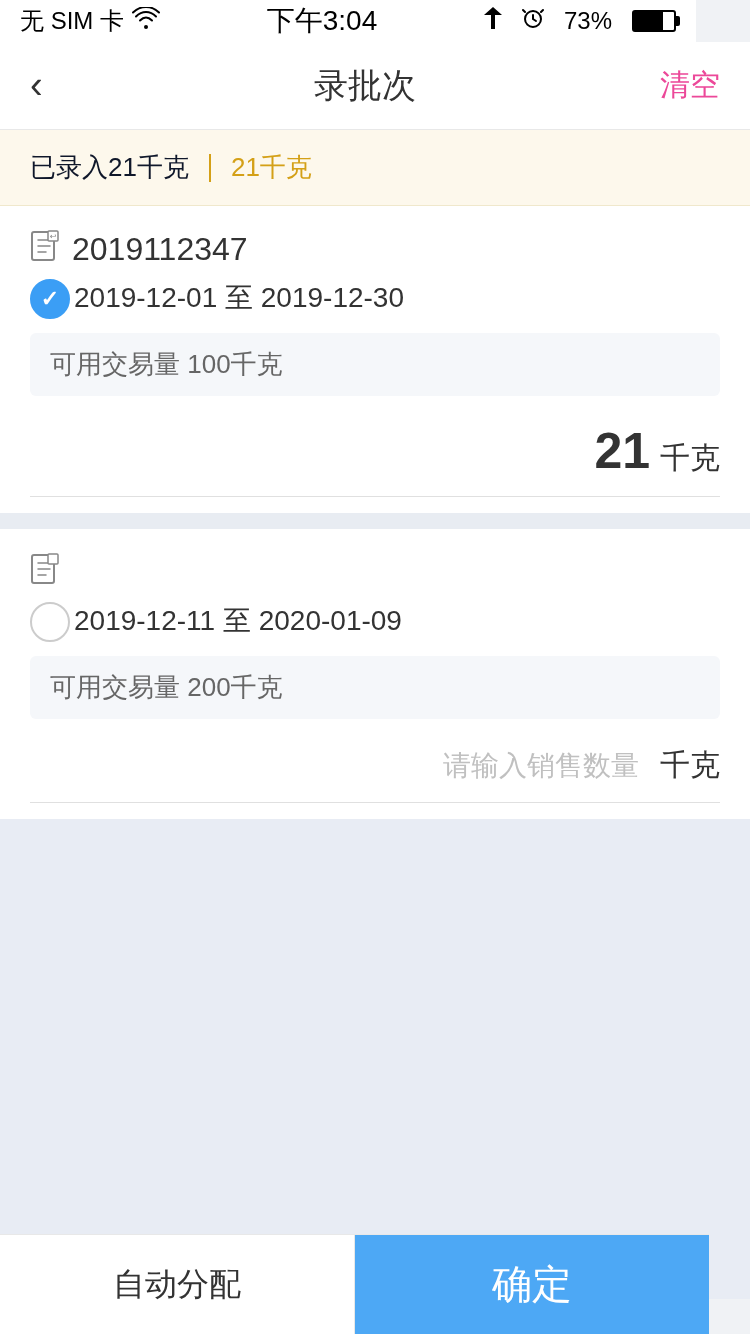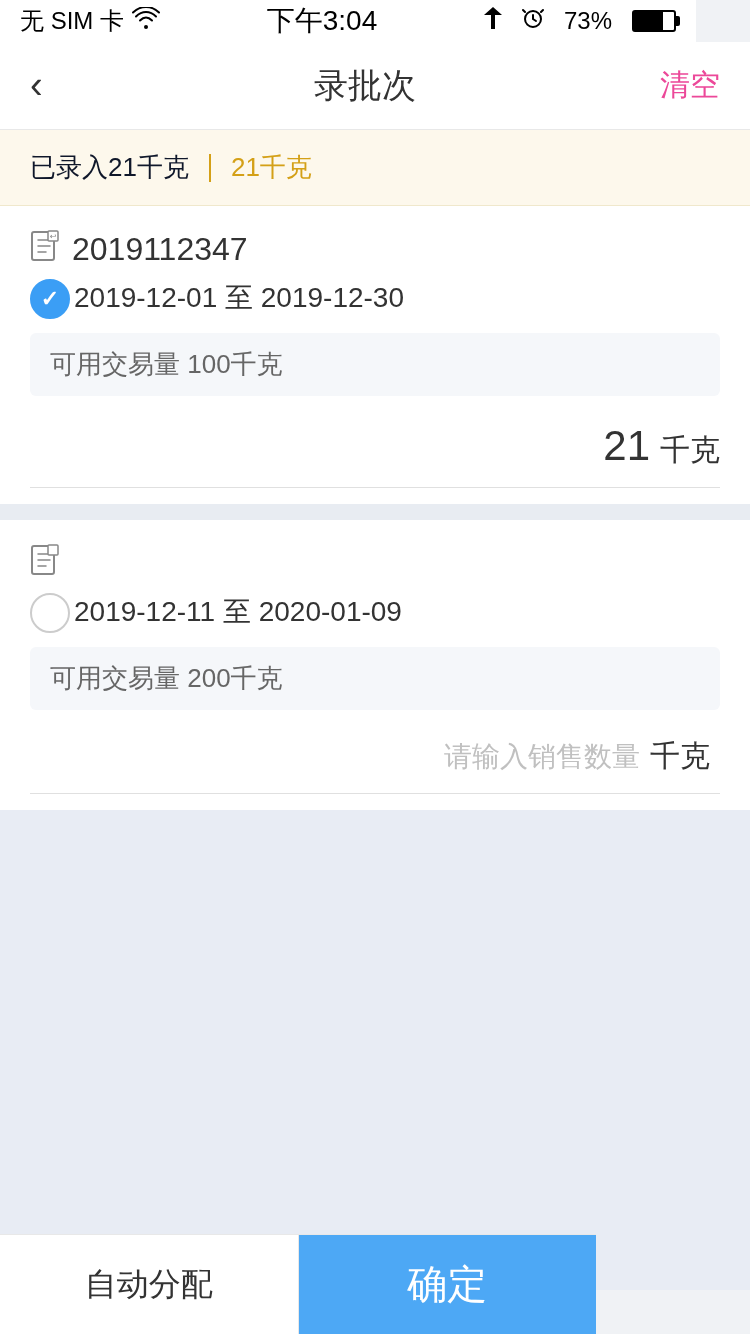--- a/index.html
+++ b/index.html
@@ -190,44 +190,44 @@
     
     .amount-row {
       display: flex;
       align-items: baseline;
       justify-content: flex-end;
       padding: 10px 30px 16px 30px;
       gap: 10px;
       background: #fff;
     }
     .amount-value {
-      font-size: 42px;
-      color: #333;
-      font-weight: 400;
+      font-size: 50px;
+      color: #333;
+      font-weight: 700;
       text-align: right;
     }
     .amount-unit {
       font-size: 30px;
       color: #333;
     }
 
     
     .section-divider {
       width: 750px;
       height: 16px;
       background: #e8ecf2;
     }
 
     
     .input-row {
       display: flex;
       align-items: baseline;
       justify-content: flex-end;
-      padding: 10px 40px 16px 30px;
-      gap: 10px;
+      padding: 10px 30px 16px 30px;
+      gap: 21px;
       background: #fff;
     }
     .input-placeholder {
       font-size: 28px;
       color: #c0c0c0;
     }
     .input-unit {
       font-size: 30px;
       color: #333;
     }
@@ -235,21 +235,21 @@
     
     .light-blue-area {
       width: 750px;
       flex: 1;
       background: #e8ecf4;
       min-height: 480px;
     }
 
     
     .bottom-bar {
-      width: 596px;
+      width: 709px;
       height: 100px;
       background: #fff;
       display: flex;
       border-top: 1px solid #e8e8e8;
       position: fixed;
       bottom: 0;
       left: 0;
     }
     .bottom-left-btn {
       flex: 1;

